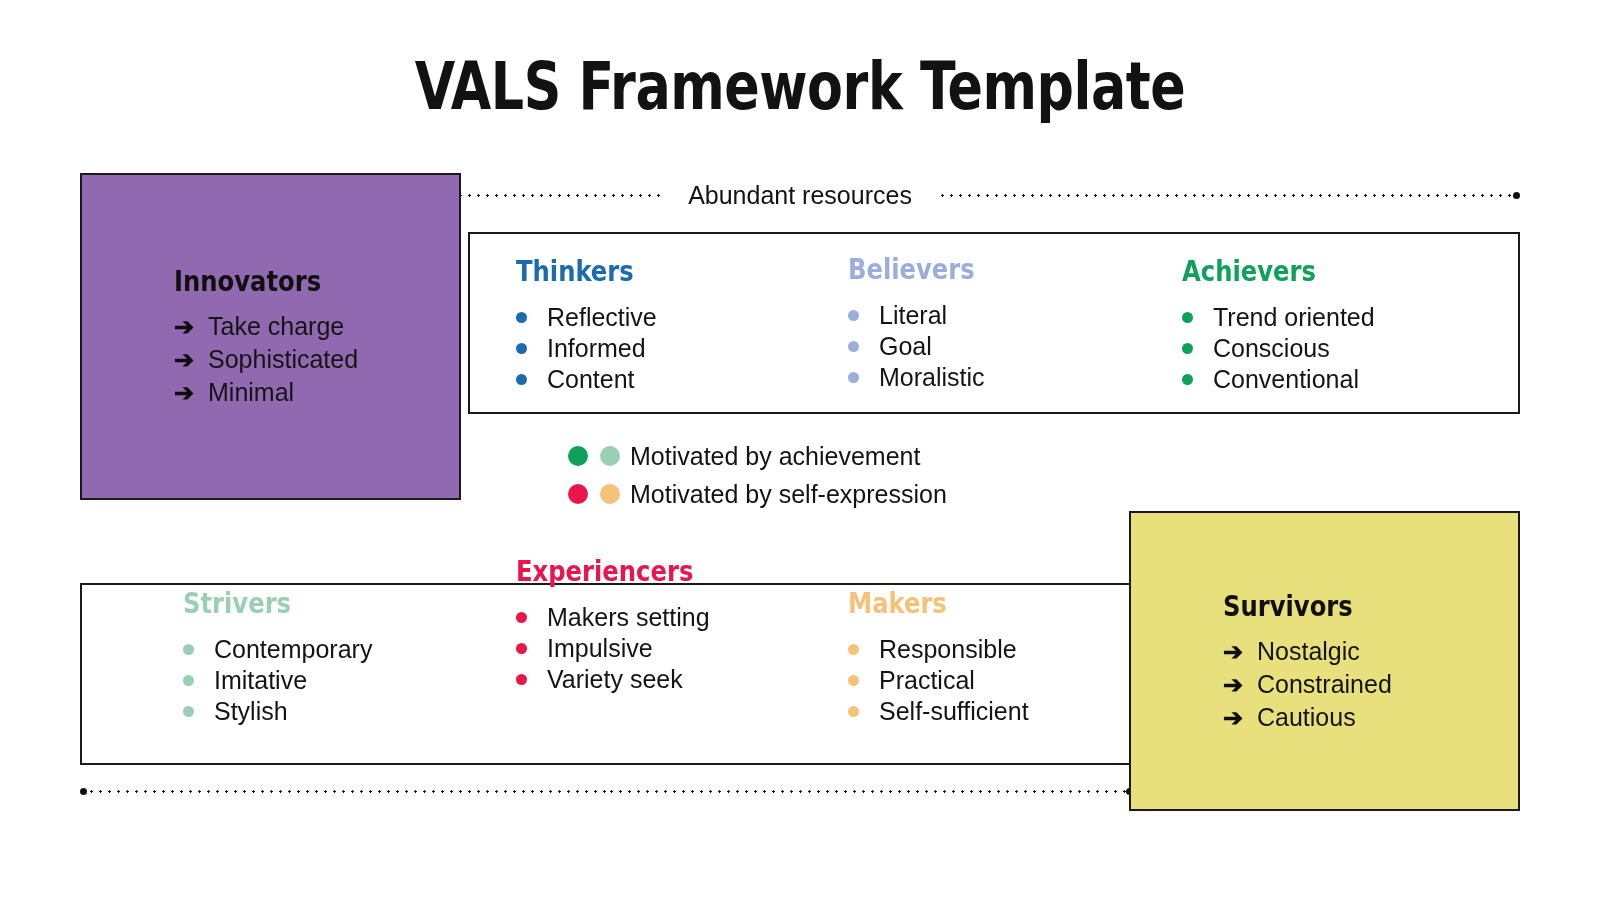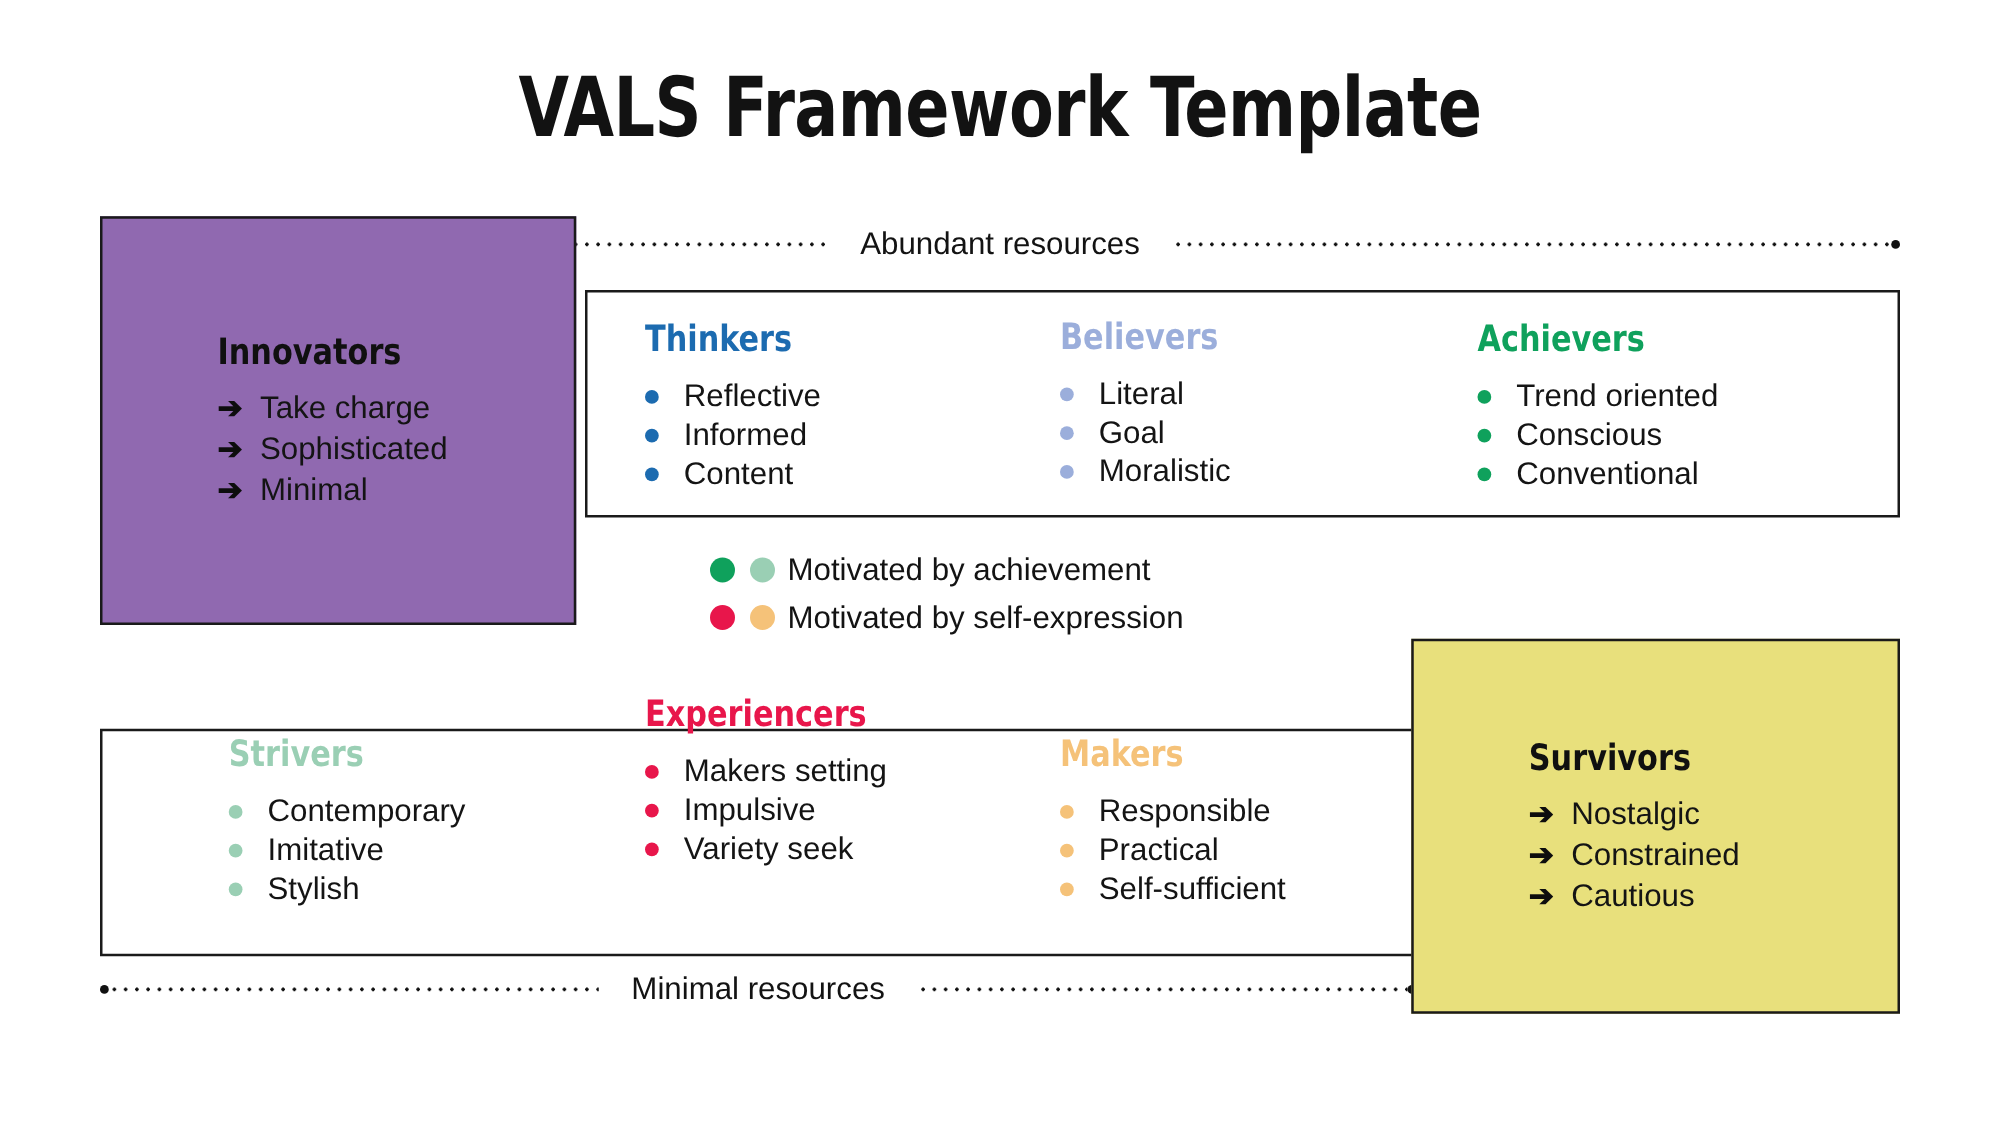--- a/index.html
+++ b/index.html
@@ -363,21 +363,20 @@
       <li>
           <span class="dot" style="background:#F5C279;"></span>
           <span>Self-sufficient</span>
         </li>
     </ul>
   </div>
 
   <div class="axis-row" id="axis-minimal">
     <span class="axis-cap"></span>
     <span class="axis-seg"></span>
-    <span class="axis-label">Minimal resources</span>
     <span class="axis-seg"></span>
     <span class="axis-cap"></span>
   </div>
 
   <div class="corner-box" id="box-innovators" style="background:#9069B0;">
     <div class="corner-inner">
       <div class="corner-title">Innovators</div>
       <ul class="corner-list">
         <li>
             <span class="arrow-glyph">➔</span>

